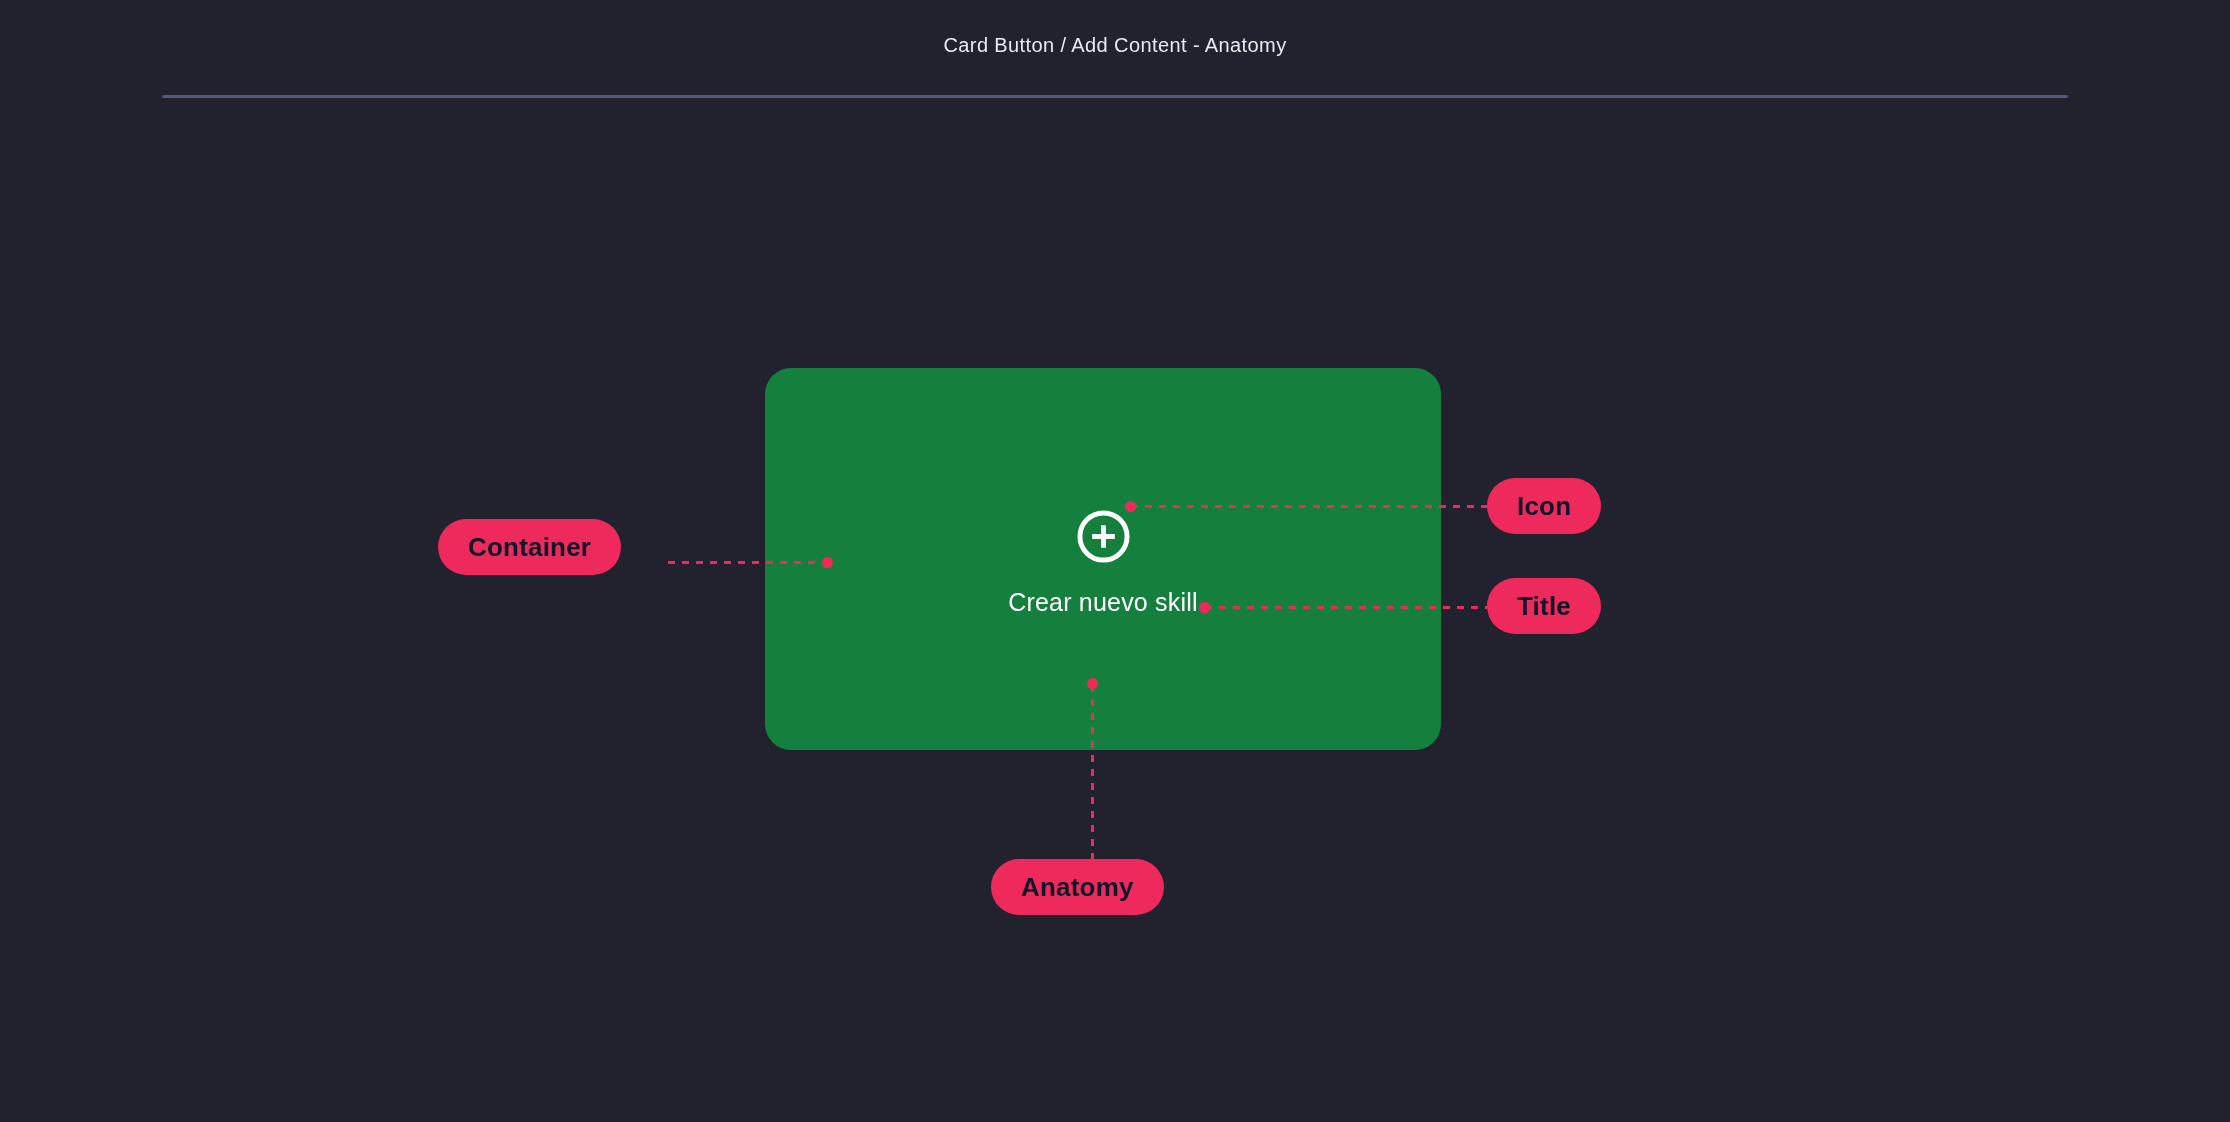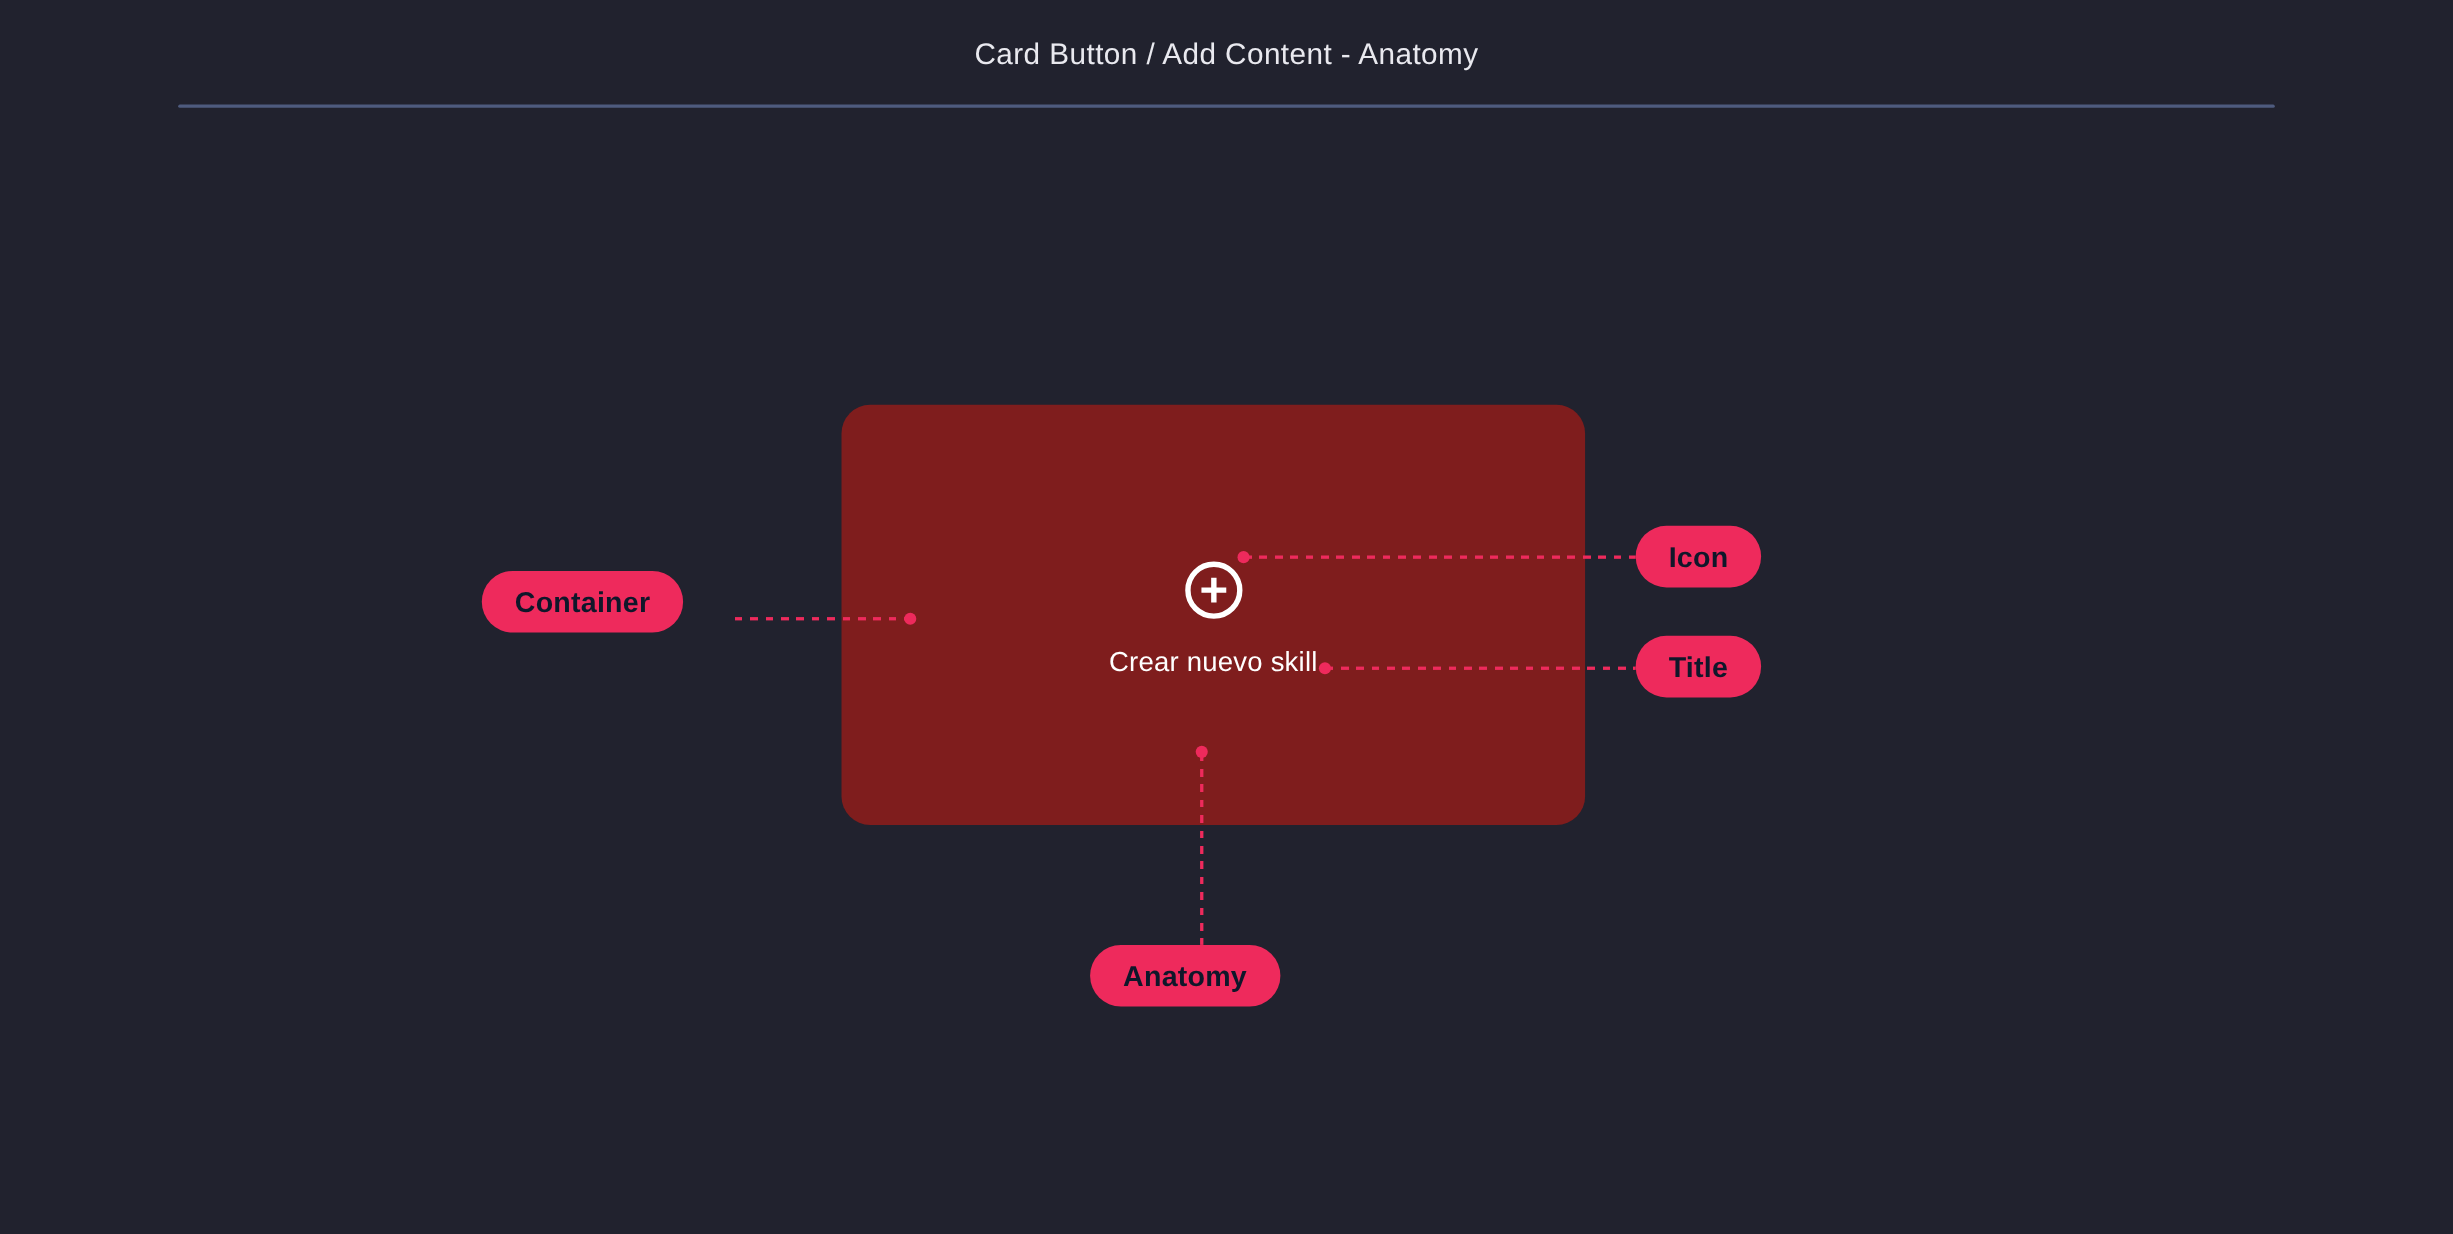--- a/index.html
+++ b/index.html
@@ -27,21 +27,21 @@
     background: #21222e;
   }
 
   
   .page-title {
     position: absolute;
     left: 0;
     top: 34px;
     width: 2230px;
     text-align: center;
-    font-size: 27px;
+    font-size: 20px;
     font-weight: 400;
     letter-spacing: 0.4px;
     color: #e9e9ef;
     white-space: nowrap;
   }
 
   .title-divider {
     position: absolute;
     left: 162px;
     top: 95px;
@@ -51,21 +51,21 @@
     border-radius: 2px;
   }
 
   
   .card {
     position: absolute;
     left: 765px;
     top: 368px;
     width: 676px;
     height: 382px;
-    background: #7f1d1d;
+    background: #15803d;
     border-radius: 26px;
   }
 
   .card-inner {
     position: absolute;
     inset: 0;
     display: flex;
     flex-direction: column;
     align-items: center;
     justify-content: center;

